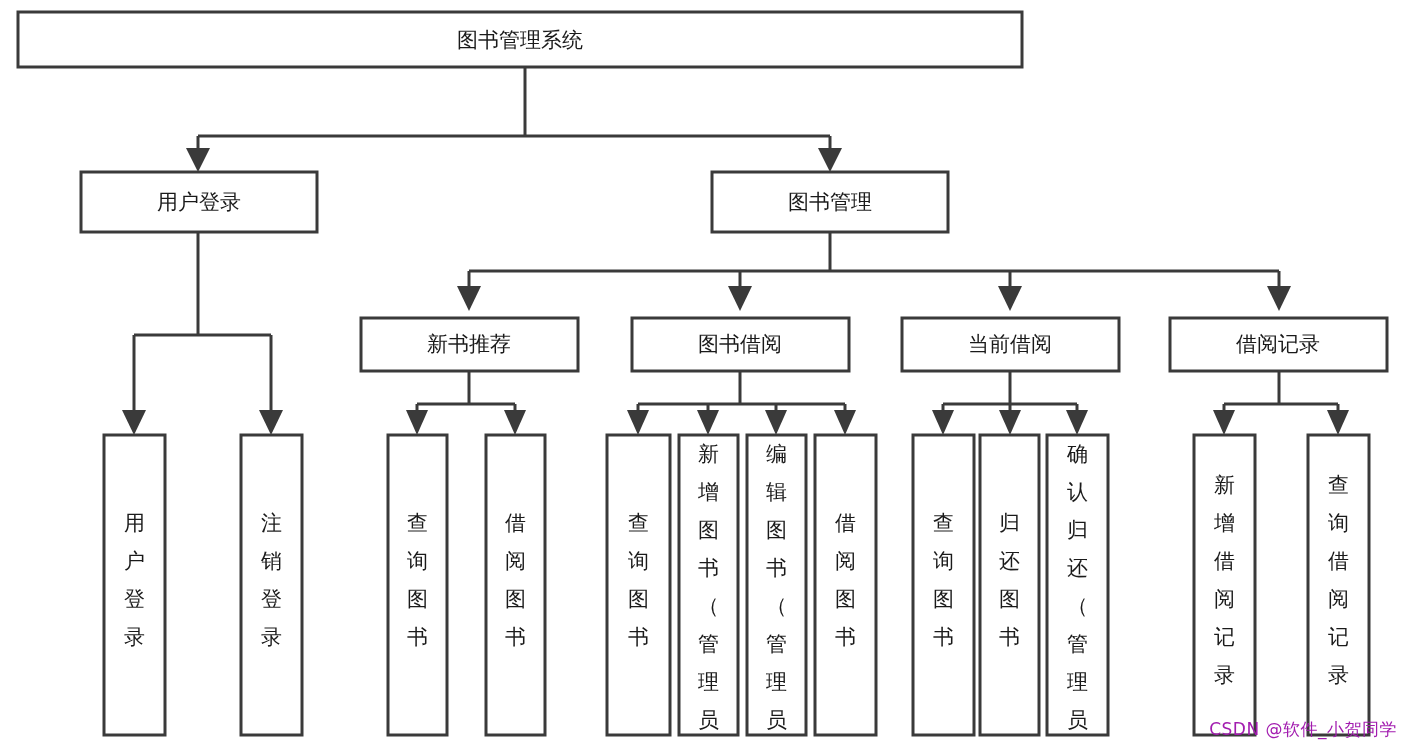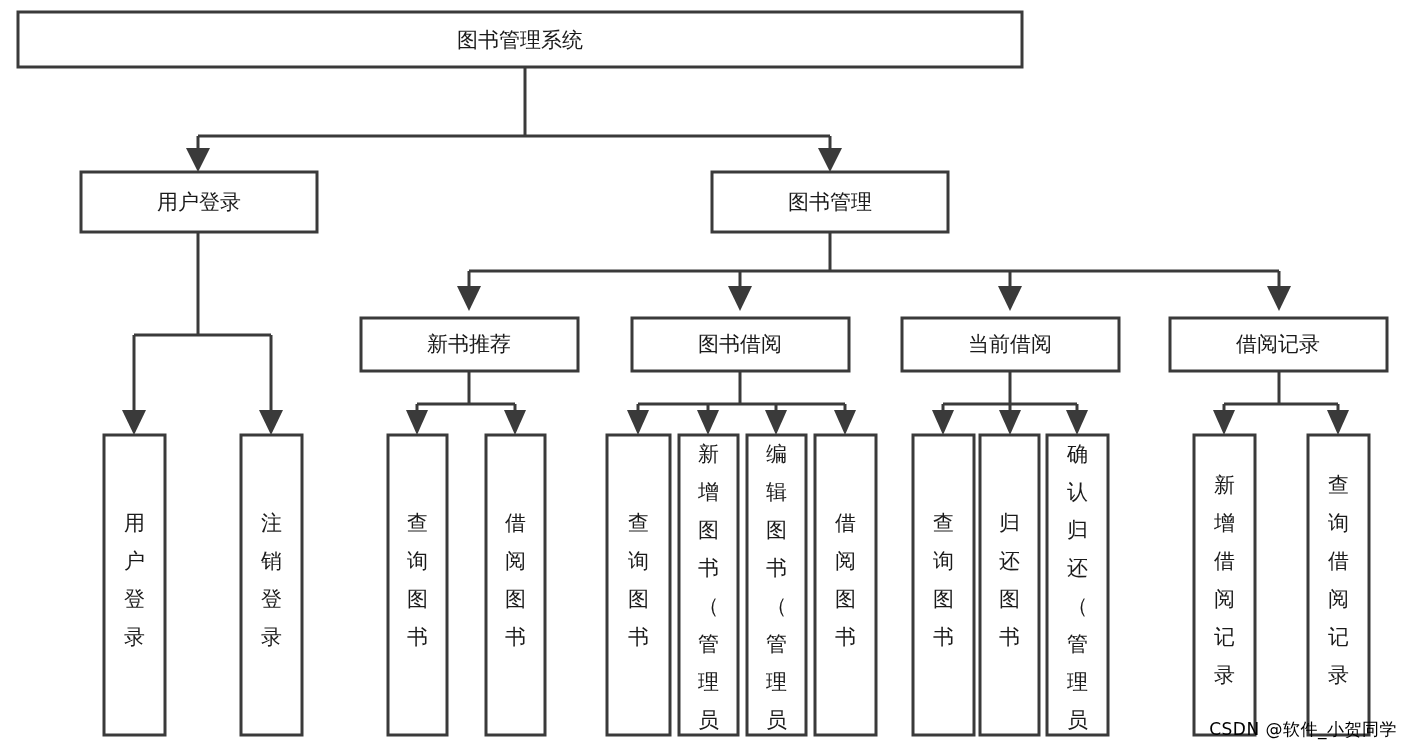--- a/index.html
+++ b/index.html
@@ -54,21 +54,21 @@
     font-size: 21px;
     fill: #1a1a1a;
     text-anchor: middle;
   }
   .watermark-text {
     position: absolute;
     right: 8px;
     bottom: 6px;
     font-family: "DejaVu Sans", "Liberation Sans", sans-serif;
     font-size: 17px;
-    color: #000000;
+    color: #a21caf;
     letter-spacing: 0.5px;
     white-space: nowrap;
     pointer-events: none;
   }
 </style>
 </head>
 <body>
 
 <div id="diagram-root">
   <svg id="tree-svg" viewBox="0 0 1405 747" xmlns="http://www.w3.org/2000/svg">

